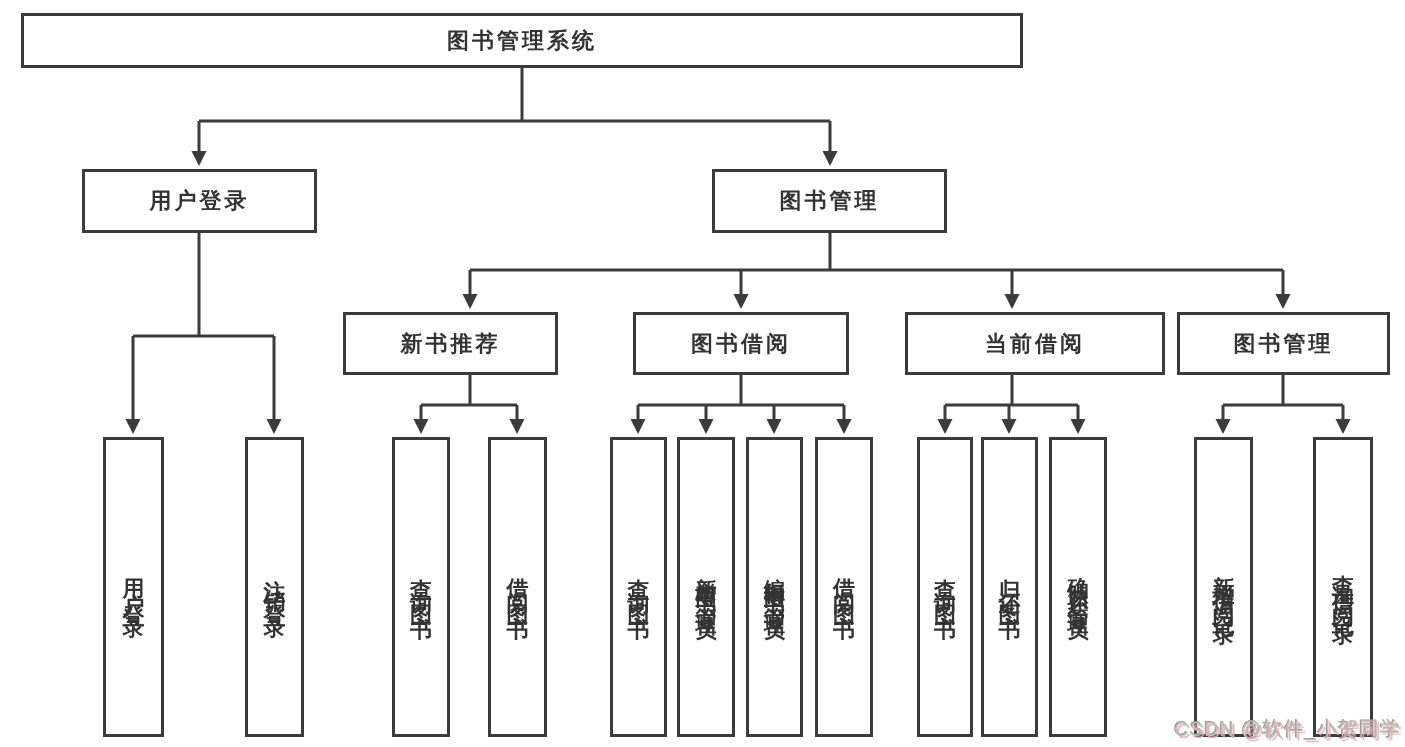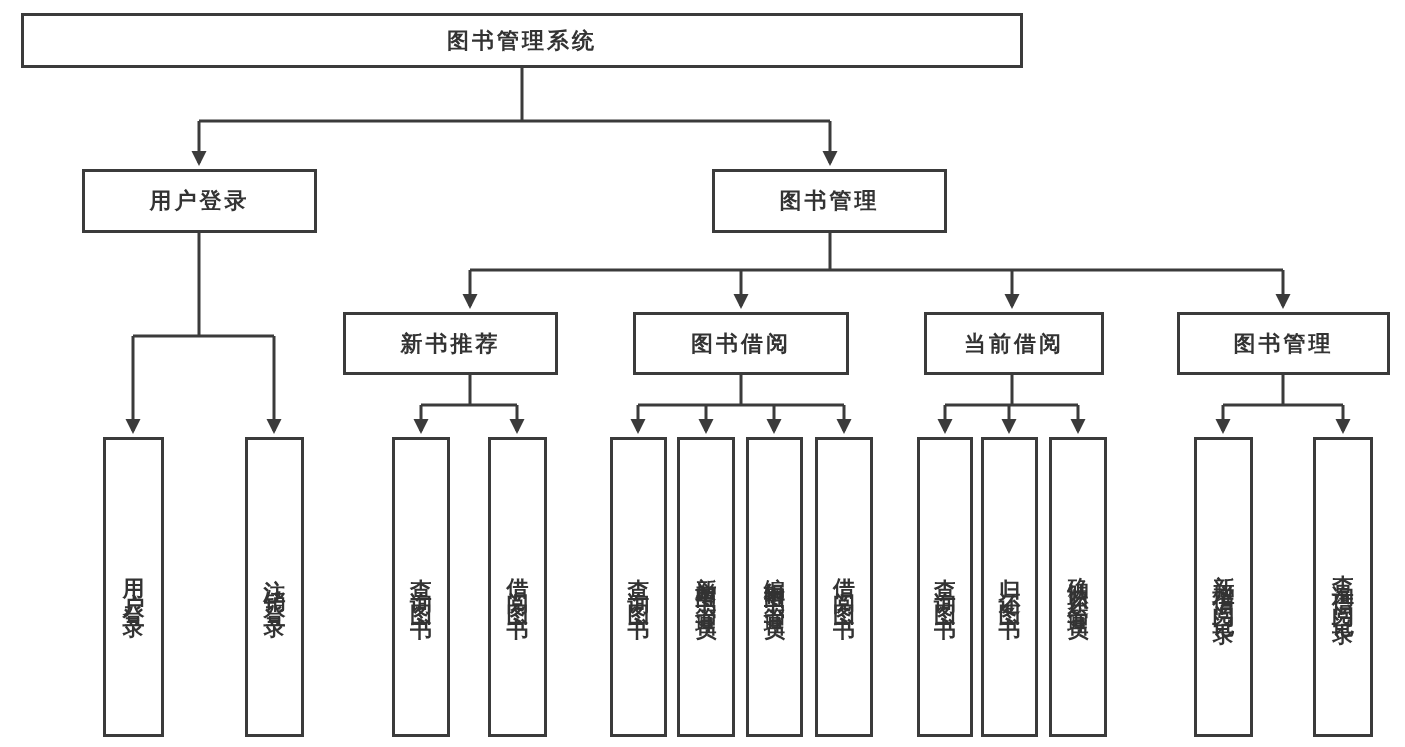--- a/index.html
+++ b/index.html
@@ -104,21 +104,21 @@
   <div class="box" style="left:712px;top:169px;width:235px;height:64px">
     <span class="lbl">图书管理</span>
   </div>
 
   <div class="box" style="left:343px;top:312px;width:215px;height:63px">
     <span class="lbl">新书推荐</span>
   </div>
   <div class="box" style="left:633px;top:312px;width:216px;height:63px">
     <span class="lbl">图书借阅</span>
   </div>
-  <div class="box" style="left:924px;top:312px;width:180px;height:63px">
+  <div class="box" style="left:905px;top:312px;width:260px;height:63px">
     <span class="lbl">当前借阅</span>
   </div>
   <div class="box" style="left:1177px;top:312px;width:213px;height:63px">
     <span class="lbl">图书管理</span>
   </div>
 
   <div class="box v leaf--s" style="left:103px;top:437px;width:61px;height:300px">
     <span class="lbl">用户登录</span>
   </div>
   <div class="box v leaf--s" style="left:245px;top:437px;width:59px;height:300px">
@@ -155,13 +155,14 @@
     <span class="lbl">确认归还（管理员）</span>
   </div>
 
   <div class="box v leaf--m" style="left:1194px;top:437px;width:59px;height:300px">
     <span class="lbl">新增借阅记录</span>
   </div>
   <div class="box v leaf--m" style="left:1313px;top:437px;width:60px;height:300px">
     <span class="lbl">查询借阅记录</span>
   </div>
 
+  <div id="watermark">CSDN @软件_小贺同学</div>
 </div>
 
 </body></html>

